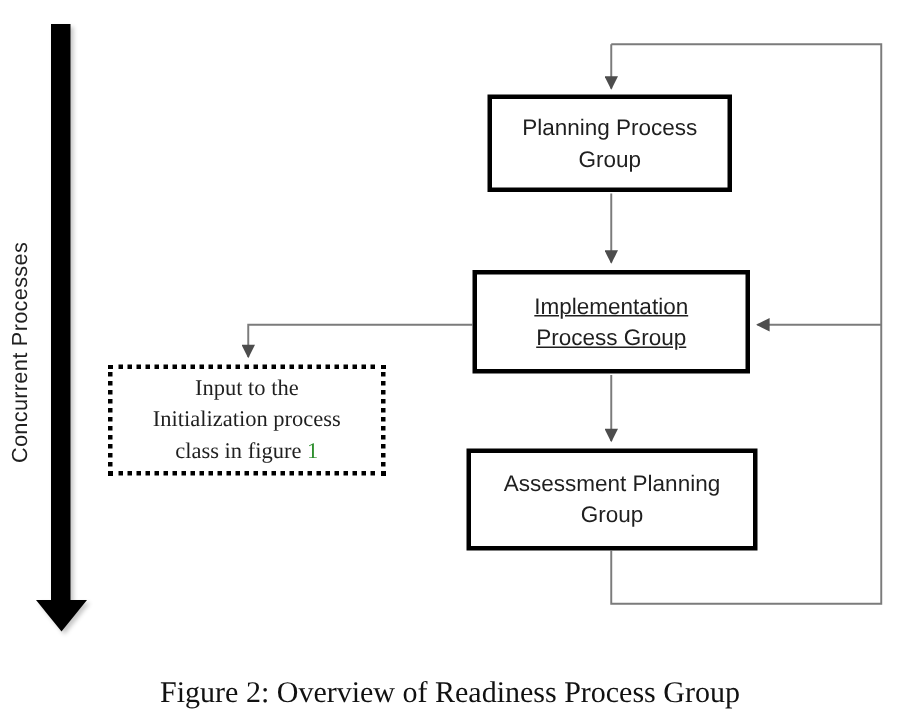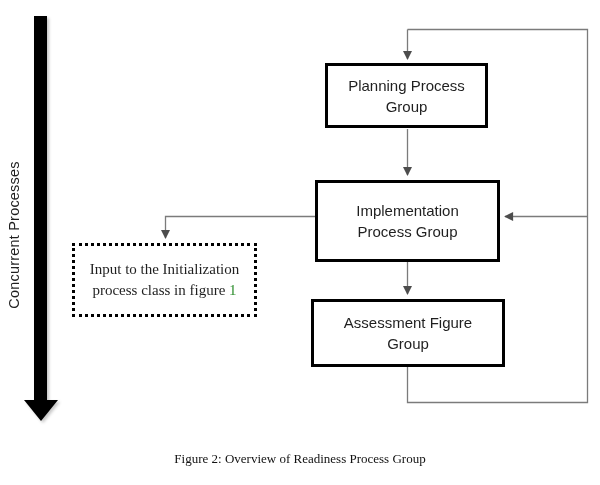--- a/index.html
+++ b/index.html
@@ -27,33 +27,33 @@
   }
   
   svg.connectors{position:absolute;left:0;top:0;}
   
   .node{
     position:absolute;box-sizing:border-box;
     border:3px solid #000;background:#fff;
     display:flex;align-items:center;justify-content:flex-end;
     text-align:center;
     font-size:15px;line-height:21px;color:#1f1f1f;
-    padding:2px 10px;
+    padding:2px 20px;
   }
   .node.planning{left:325px;top:63px;width:163px;height:65px;}
-  .node.implementation{left:315px;top:180px;width:185px;height:82px;}
+  .node.implementation{left:315px;top:180px;width:185px;height:69px;text-decoration:underline;}
   .node.assessment{left:311px;top:299px;width:194px;height:68px;}
   .node.dashed{left:72px;top:243px;width:185px;height:74px;border:3px dotted #000;font-family:Liberation Serif, serif;}
   .node .link{color:#2f8f2f;cursor:pointer;}
   
   .caption{
     position:absolute;left:0;top:451px;width:600px;
     text-align:center;
     font-family:"Liberation Serif", serif;
-    font-size:13px;color:#111;
+    font-size:20px;color:#111;
   }
 </style>
 </head>
 <body>
 
 <div class="stage">
 
   <svg class="connectors" width="600" height="485">
     <defs>
       <marker id="ah" viewBox="0 0 10 10" refX="9" refY="5" markerWidth="10" markerHeight="9" markerUnits="userSpaceOnUse" orient="auto">
@@ -85,21 +85,21 @@
 
   <div class="node planning">
     <span>Planning Process Group</span>
   </div>
 
   <div class="node implementation">
     <span>Implementation Process Group</span>
   </div>
 
   <div class="node assessment">
-    <span>Assessment Figure Group</span>
+    <span>Assessment Planning Group</span>
   </div>
 
   <div class="node dashed">
     <span><span>Input to the Initialization process class in figure</span> <span class="link">1</span></span>
   </div>
 
   <div class="caption">Figure 2: Overview of Readiness Process Group</div>
 
 </div>
 

